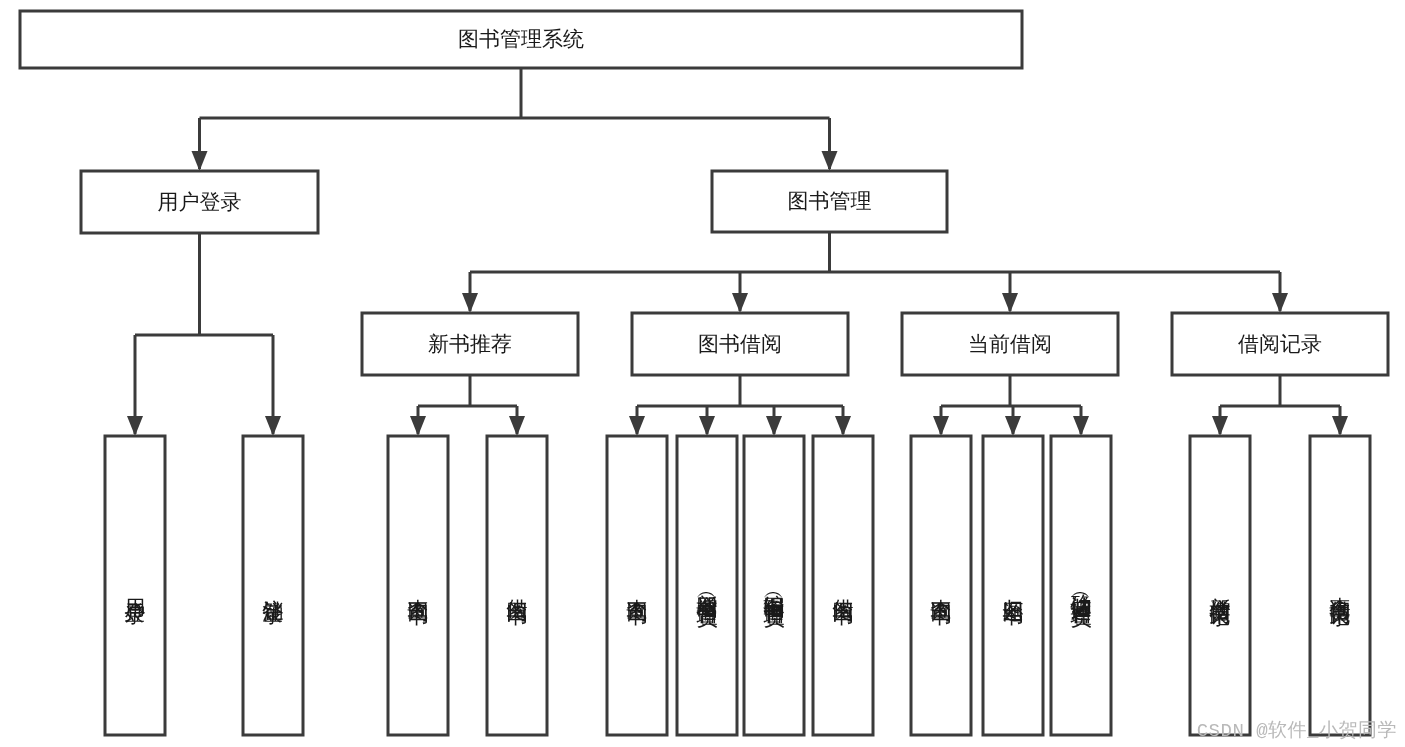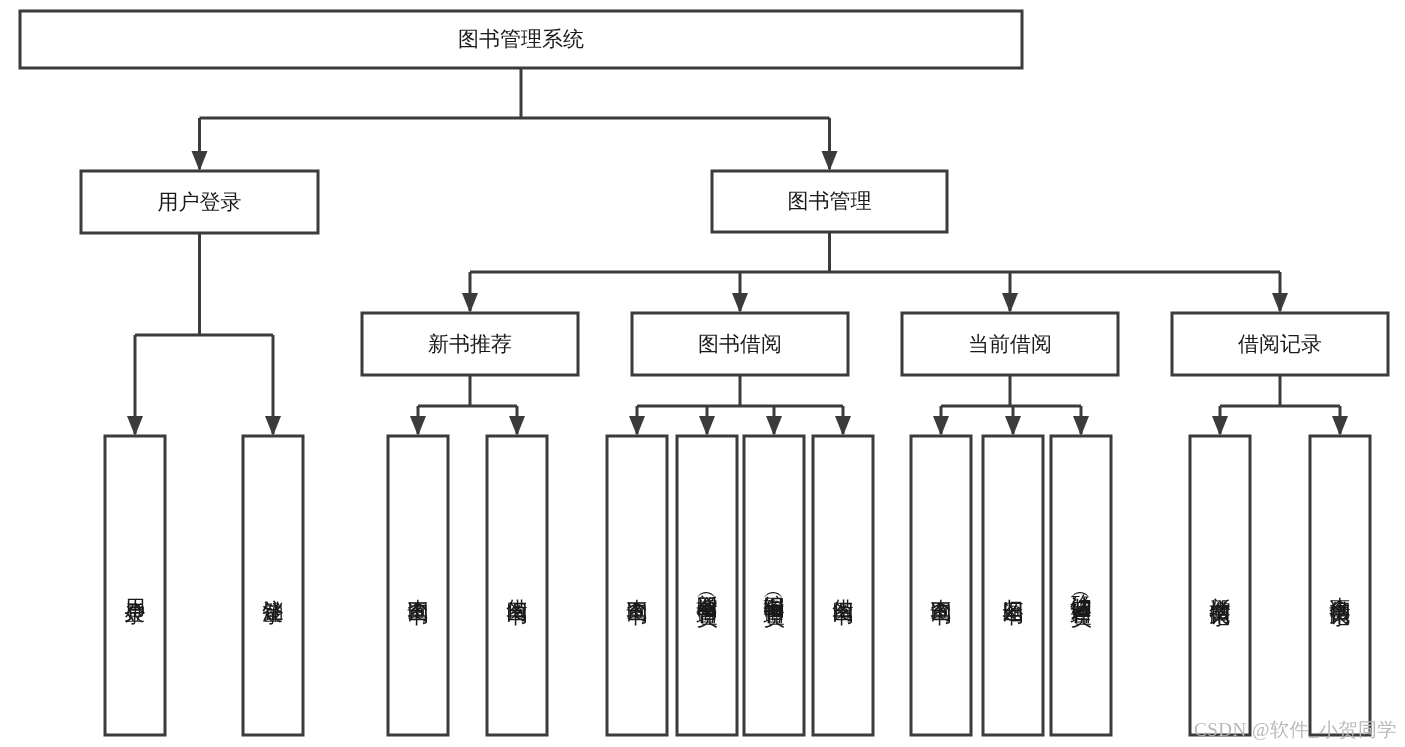--- a/index.html
+++ b/index.html
@@ -57,21 +57,21 @@
     line-height: 1.05;
     letter-spacing: 2px;
     color: #1a1a1a;
     white-space: nowrap;
     pointer-events: none;
   }
   .watermark {
     position: absolute;
     right: 8px;
     bottom: 4px;
-    font-family: Liberation Serif, serif;
+    font-family: Liberation Mono, monospace;
     font-size: 19px;
     color: #b9b9b9;
     letter-spacing: 0.5px;
     white-space: nowrap;
   }
 </style>
 </head>
 <body>
 
 <div id="diagram-root">

